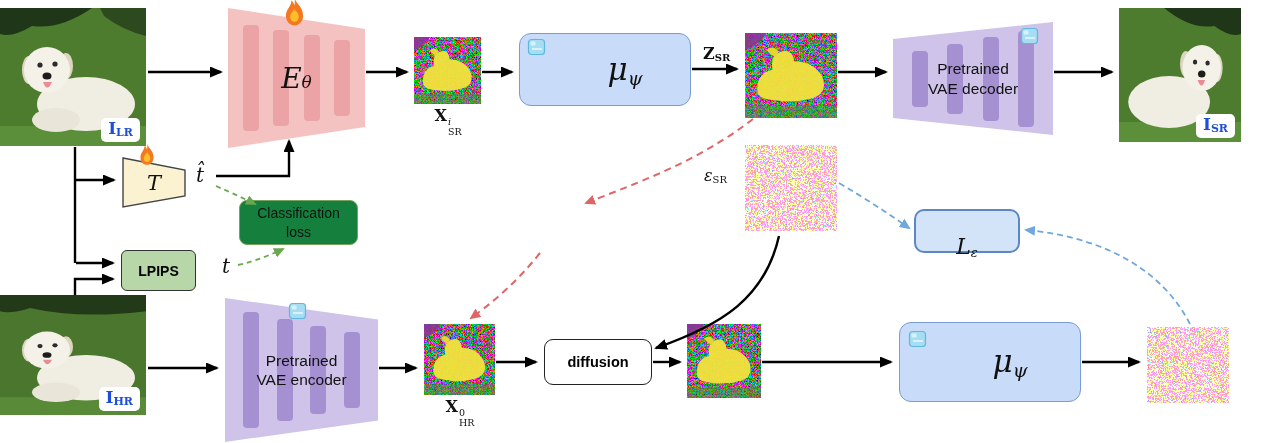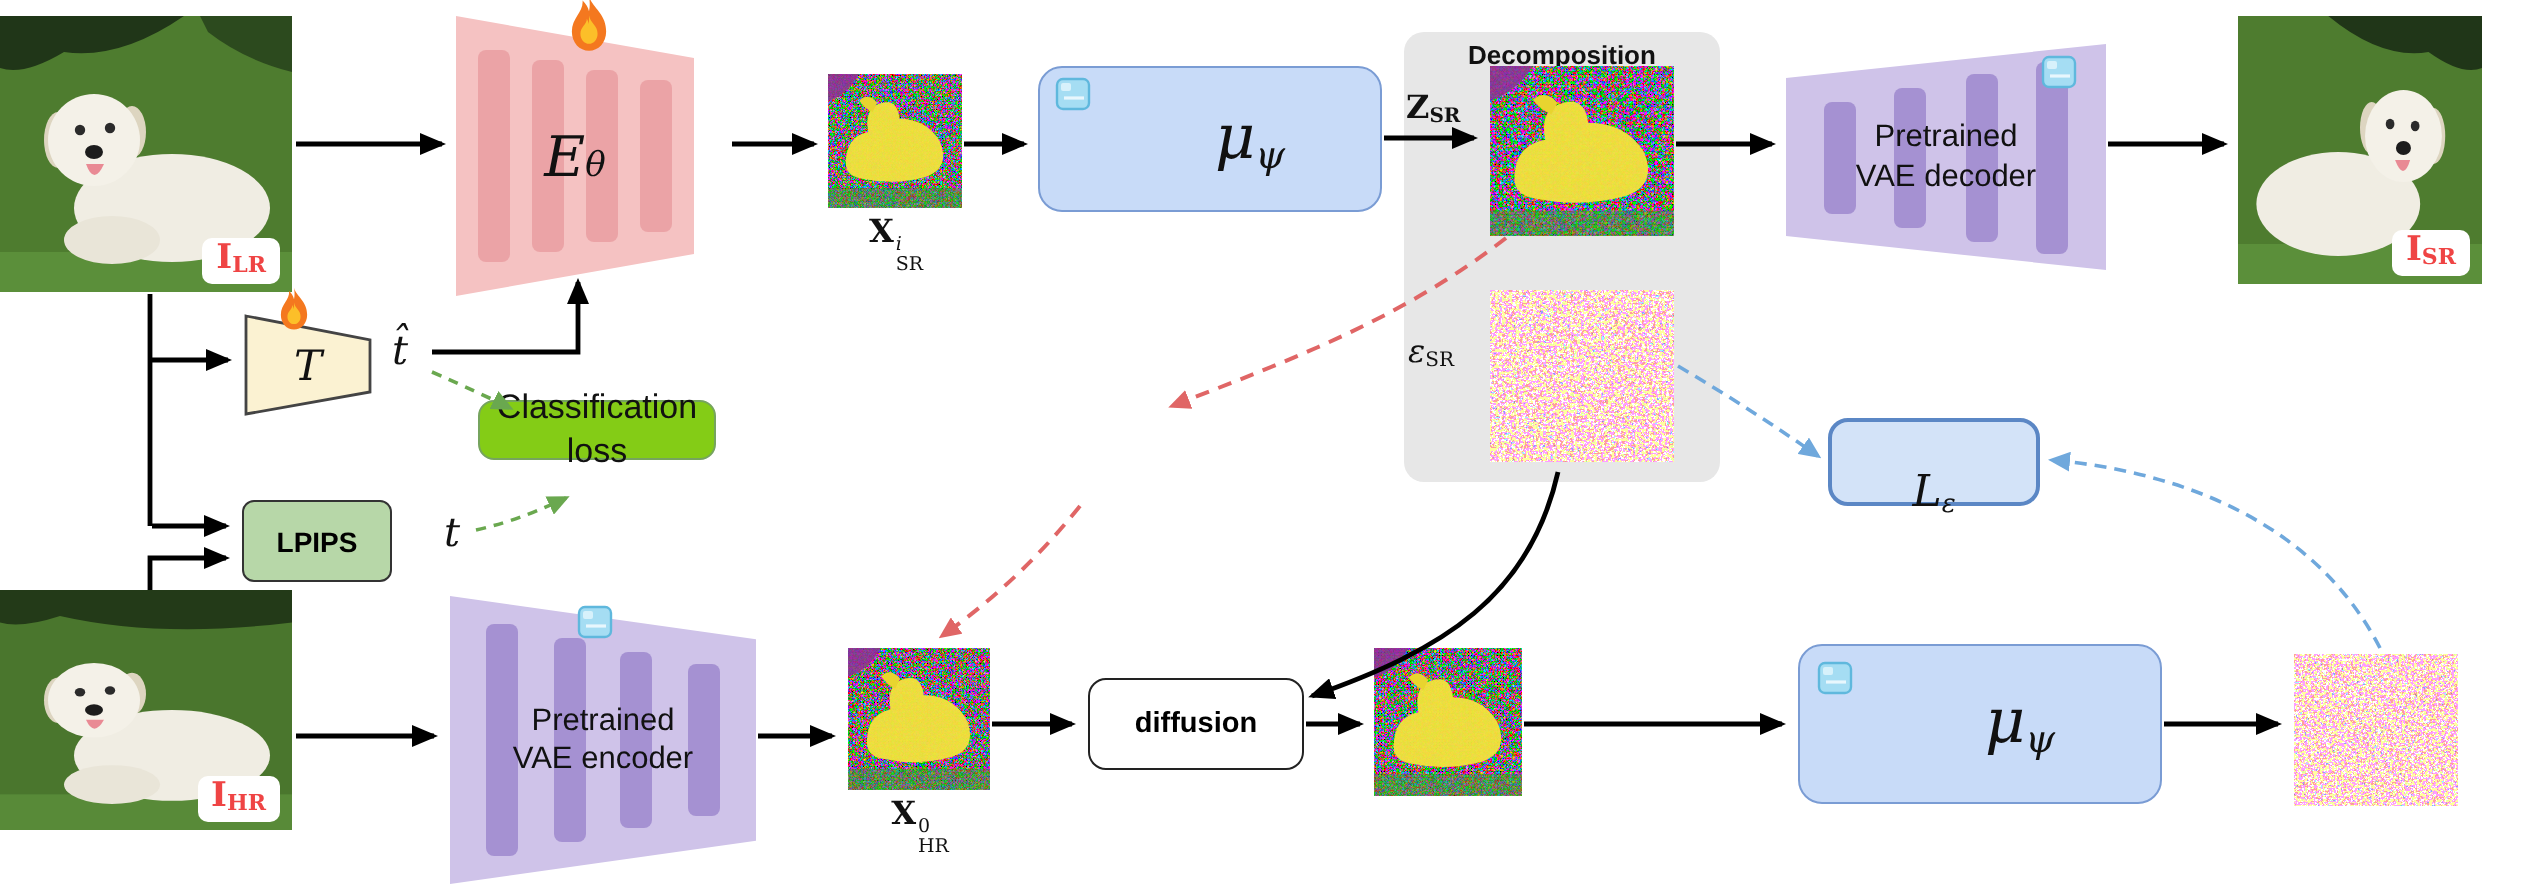--- a/index.html
+++ b/index.html
@@ -2,21 +2,21 @@
 <html><head>
 <meta charset="utf-8">
 <style>
   html,body{margin:0;padding:0;background:#fff;}
   #canvas{position:relative;width:1265px;height:443px;background:#ffffff;overflow:hidden;
           font-family:"Liberation Sans","DejaVu Sans",sans-serif;}
   .abs{position:absolute;}
   .photo{position:absolute;overflow:hidden;background:#2c4a1e;}
   .photo svg{display:block;width:100%;height:100%;}
   .chip{position:absolute;right:6px;bottom:4px;background:#ffffff;padding:0 7px 2px 7px;border-radius:5px;
-        font-family:"DejaVu Serif","Liberation Serif",serif;font-weight:bold;font-size:17px;color:#ef4444;line-height:1.25;}
+        font-family:"DejaVu Serif","Liberation Serif",serif;font-weight:bold;font-size:17px;color:#1d4ed8;line-height:1.25;}
   .csub{font-size:11px;vertical-align:-2px;font-weight:bold;}
   .trap{position:absolute;}
   .enc{clip-path:polygon(0 0,100% 15%,100% 85%,0 100%);}
   .dec{clip-path:polygon(0 15%,100% 0,100% 100%,0 85%);}
   .bars{position:absolute;inset:0;display:flex;align-items:center;justify-content:space-evenly;}
   .bars i{display:block;width:16px;border-radius:4px;}
   .traplabel{position:absolute;inset:0;display:flex;align-items:center;justify-content:center;text-align:center;z-index:2;}
   .ml{font-family:"DejaVu Serif","Liberation Serif",serif;color:#111;}
   .it{font-style:italic;}
   .bx{position:absolute;display:flex;align-items:center;justify-content:center;text-align:center;box-sizing:border-box;}
@@ -27,23 +27,20 @@
   .tilelabel{position:absolute;text-align:center;font-family:"DejaVu Serif","Liberation Serif",serif;color:#111;font-size:16px;font-weight:bold;}
   .overlay{position:absolute;left:0;top:0;pointer-events:none;z-index:6;}
   .icon{position:absolute;z-index:5;}
   .freelabel{position:absolute;z-index:4;}
 </style>
 </head>
 <body>
 
 <div id="canvas">
 
-  <div class="abs" style="left:702px;top:16px;width:158px;height:225px;background:#e7e7e7;border-radius:10px;">
-    <div style="text-align:center;font-weight:bold;font-size:13px;color:#111;padding-top:4px;">Decomposition</div>
-  </div>
 
   <div class="photo" style="left:0;top:8px;width:146px;height:138px;">
     <svg viewBox="0 0 146 138" preserveAspectRatio="none">
       <rect width="146" height="138" fill="#4e7c2f"></rect>
       <path d="M0 0 L92 0 Q60 22 32 18 Q12 30 0 26 Z" fill="#203618"></path>
       <path d="M146 0 L146 28 Q122 22 104 8 L100 0 Z" fill="#2c4a1e"></path>
       <rect y="118" width="146" height="20" fill="#5b8f3a"></rect>
       <ellipse cx="86" cy="96" rx="49" ry="27" fill="#f0ede3"></ellipse>
       <ellipse cx="56" cy="112" rx="24" ry="12" fill="#e9e5d8"></ellipse>
       <ellipse cx="29" cy="62" rx="7" ry="14" fill="#ddd5c0"></ellipse>
@@ -87,21 +84,21 @@
         <circle cx="47" cy="60" r="23" fill="#f4f1e8"></circle>
         <circle cx="40" cy="55" r="2.6" fill="#2b2b2b"></circle>
         <circle cx="55" cy="54" r="2.6" fill="#2b2b2b"></circle>
         <ellipse cx="47" cy="66" rx="4.5" ry="3.5" fill="#1c1c1c"></ellipse>
         <path d="M43 72 Q47 83 52 72 Z" fill="#e98a94"></path>
       </g>
     </svg>
     <span class="chip"><span>I</span><span class="csub">SR</span></span>
   </div>
 
-  <div class="trap enc" style="left:228px;top:8px;width:119px;height:140px;background:#f5c2c2;">
+  <div class="trap enc" style="left:228px;top:8px;width:137px;height:140px;background:#f5c2c2;">
     <div class="bars">
       <i style="height:106px;background:#eba3a6;"></i>
       <i style="height:96px;background:#eba3a6;"></i>
       <i style="height:86px;background:#eba3a6;"></i>
       <i style="height:76px;background:#eba3a6;"></i>
     </div>
     <div class="traplabel">
       <span class="ml it" style="font-size:28px;"><span>E</span><span class="it" style="font-size:17px;">θ</span></span>
     </div>
   </div>
@@ -151,21 +148,21 @@
 
   <div class="bx rounded" style="left:899px;top:322px;width:182px;height:80px;background:#c8dbf8;border:1.5px solid #7a9cd4;border-radius:12px;">
     <span class="ml it" style="font-size:31px;"><span>μ</span><span class="it" style="font-size:19px;vertical-align:-5px;">ψ</span></span>
   </div>
 
 
   <div class="bx" style="left:914px;top:209px;width:106px;height:44px;background:#d3e3f8;border:2px solid #5b87c5;border-radius:10px;">
     <span class="ml it" style="font-size:22px;margin-top:32px;"><span>L</span><span class="it" style="font-size:13px;vertical-align:-3px;">ε</span></span>
   </div>
 
-  <div class="bx" style="left:239px;top:200px;width:119px;height:30px;background:#84cc16;border:1.3px solid #76a45e;border-radius:8px;font-size:17px;color:#111;line-height:1.3;">
+  <div class="bx" style="left:239px;top:200px;width:119px;height:45px;background:#15803d;border:1.3px solid #76a45e;border-radius:8px;font-size:14px;color:#111;line-height:1.3;">
     <span>
         <span style="display:block;">Classification</span>
         <span style="display:block;">loss</span>
       </span>
   </div>
 
   <div class="bx" style="left:121px;top:250px;width:75px;height:41px;background:#b7d7a8;border:1.6px solid #333;border-radius:6px;font-weight:bold;font-size:14px;color:#000;">
     <span>LPIPS</span>
   </div>
 

